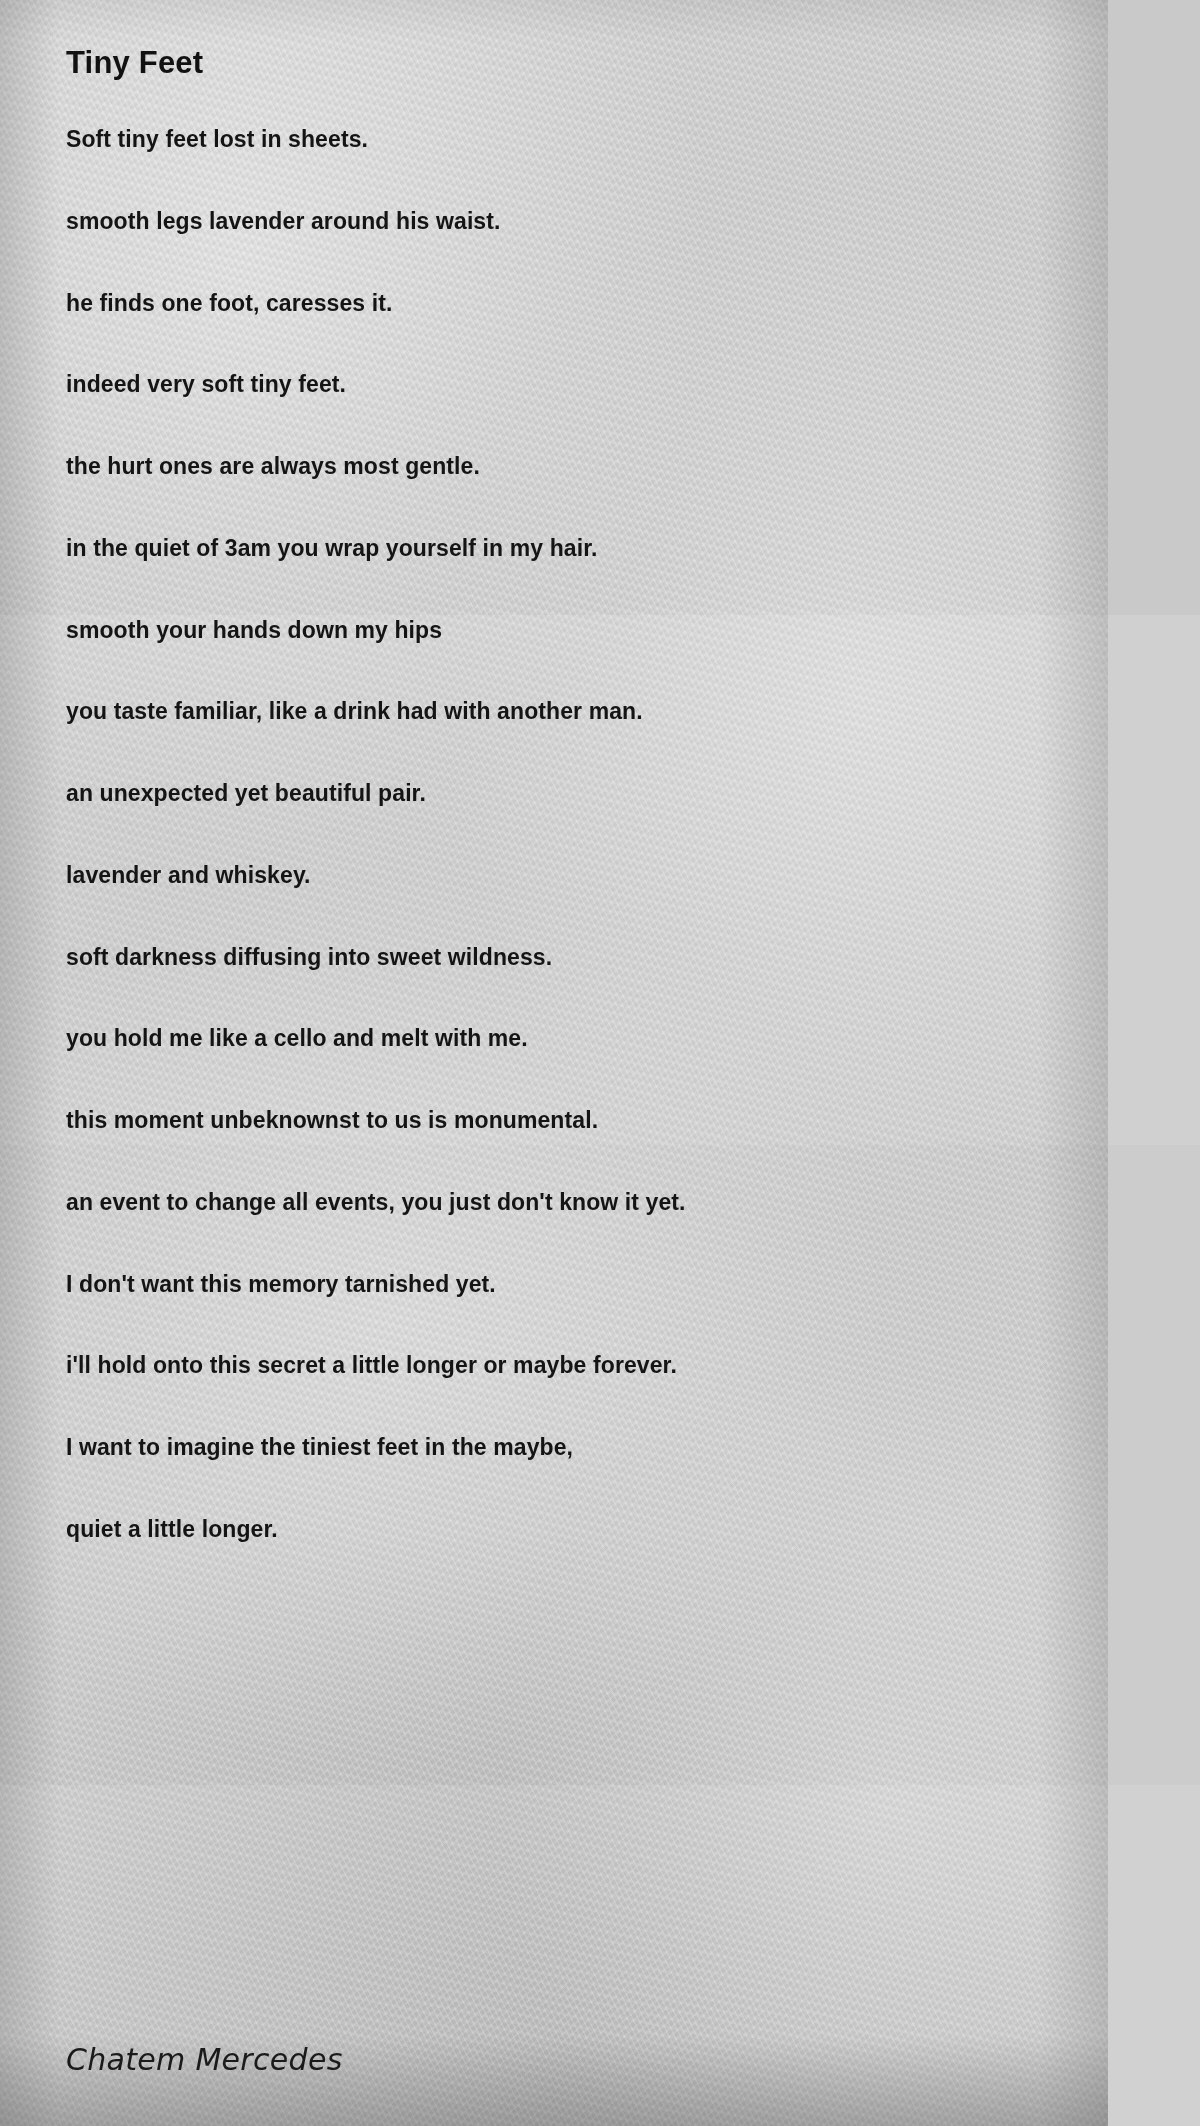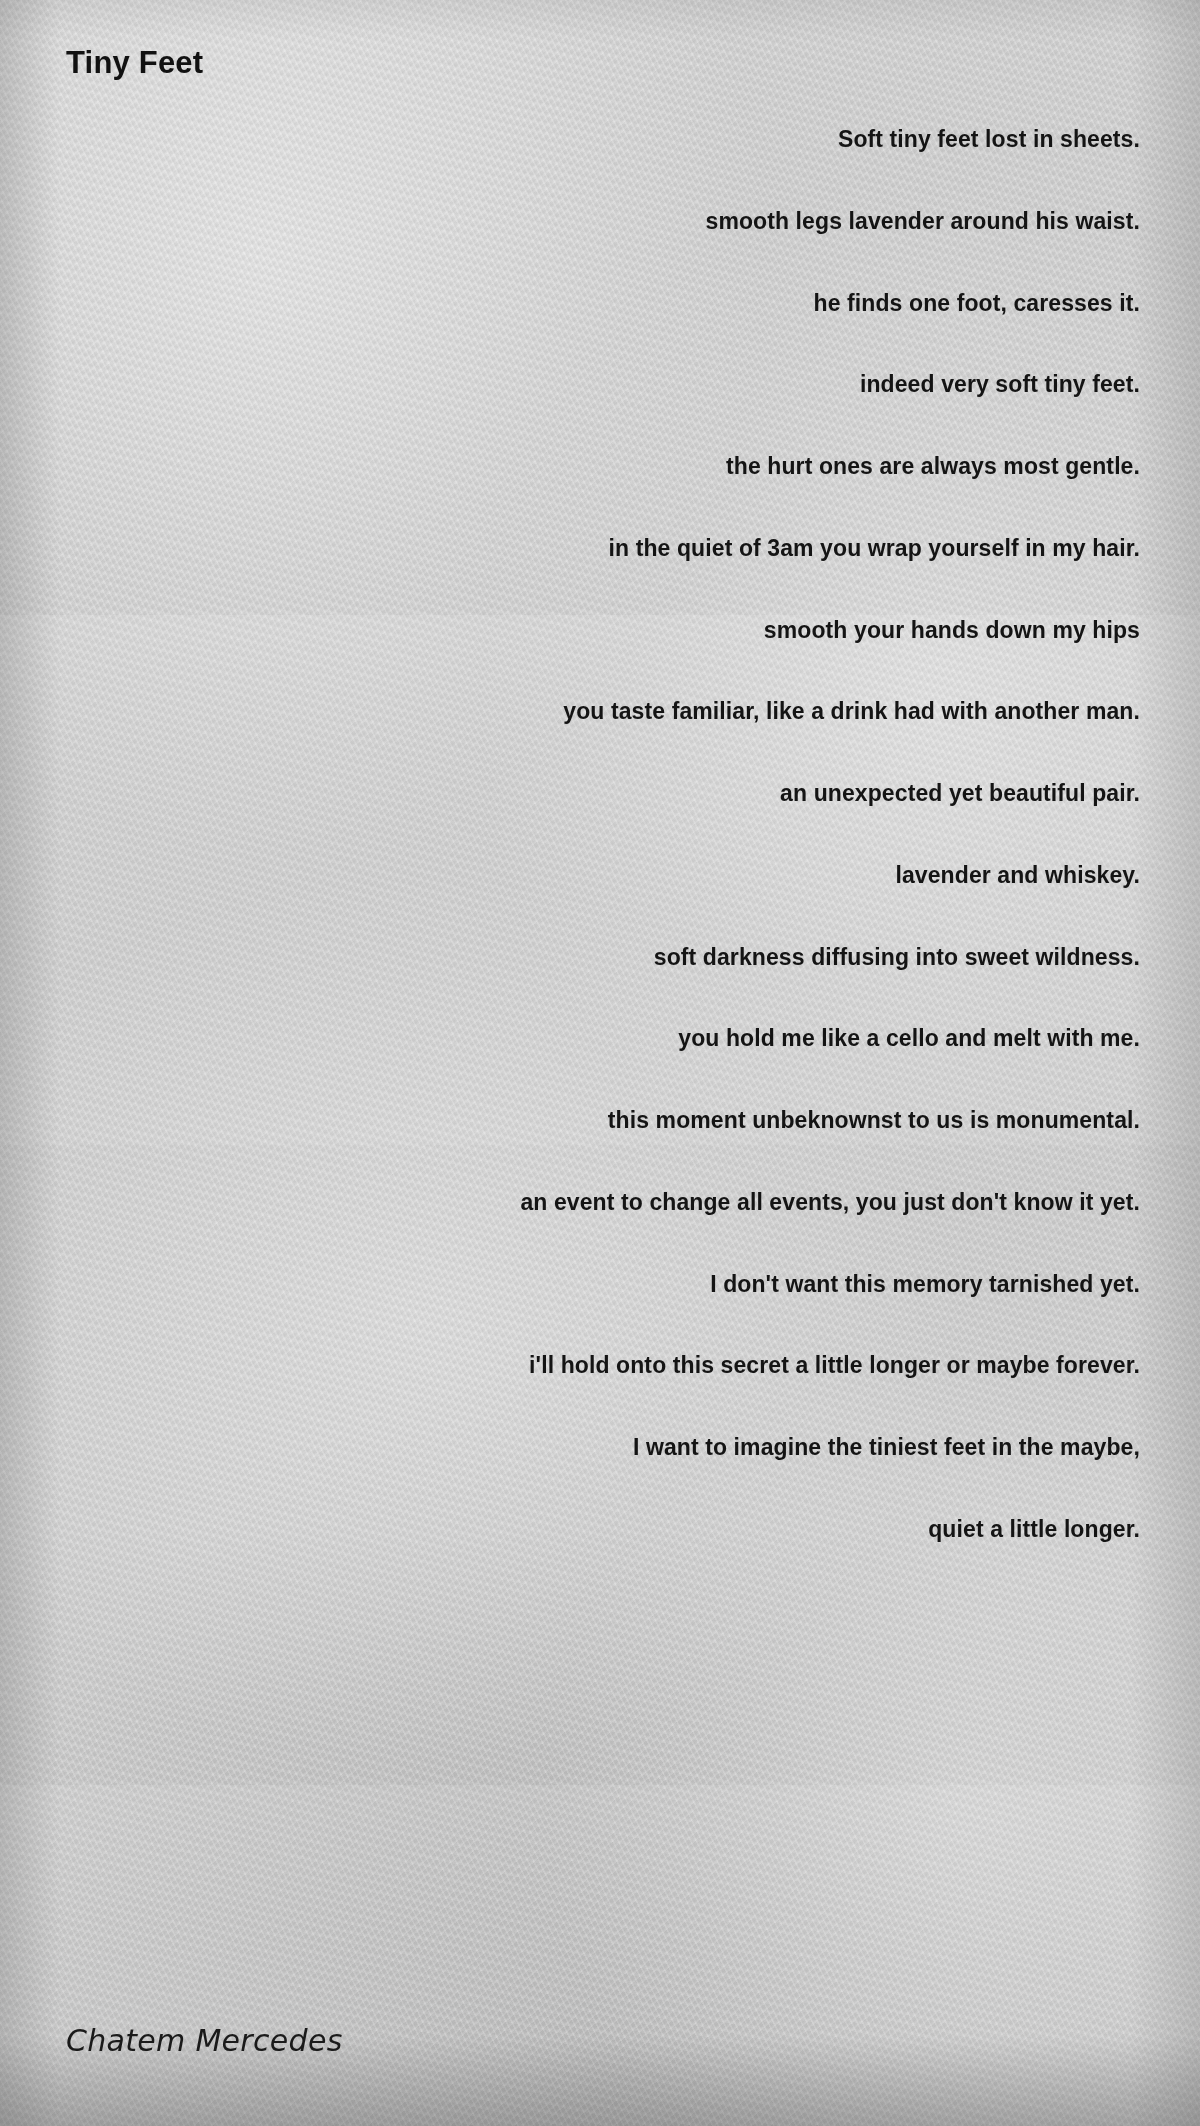--- a/index.html
+++ b/index.html
@@ -9,21 +9,21 @@
   body {
     width: 1200px;
     height: 2126px;
     font-family: "Liberation Sans", sans-serif;
     background: #c9c9c9;
     overflow: hidden;
   }
 
   #poem-page {
     position: relative;
-    width: 1200px;
+    width: 1108px;
     height: 2126px;
     box-sizing: border-box;
     
     background-color: #c6c6c6;
     background-image:
       repeating-linear-gradient(64deg, rgba(255,255,255,0.16) 0px, rgba(255,255,255,0.16) 1px, rgba(160,160,160,0.10) 2px, rgba(255,255,255,0.0) 5px),
       repeating-linear-gradient(-41deg, rgba(255,255,255,0.14) 0px, rgba(255,255,255,0.14) 1px, rgba(150,150,150,0.08) 3px, rgba(255,255,255,0.0) 6px),
       repeating-linear-gradient(12deg, rgba(255,255,255,0.10) 0px, rgba(255,255,255,0.10) 2px, rgba(140,140,140,0.07) 4px, rgba(255,255,255,0.0) 9px),
       radial-gradient(ellipse 60% 40% at 22% 12%, rgba(255,255,255,0.45), rgba(255,255,255,0) 70%),
       radial-gradient(ellipse 55% 35% at 78% 33%, rgba(255,255,255,0.35), rgba(255,255,255,0) 70%),
@@ -71,27 +71,26 @@
   }
 
   .poem-line {
     font-size: 23px;
     font-weight: bold;
     color: #141414;
     line-height: 1.25;
     margin: 0 0 53px 0;
     letter-spacing: 0.1px;
     white-space: pre-wrap;
-    text-align: right;
   }
 
   #poem-author {
     position: absolute;
     left: 66px;
-    bottom: 68px;
+    bottom: 49px;
     z-index: 3;
     font-family: "DejaVu Sans", sans-serif;
     font-style: italic;
     font-size: 30px;
     color: #1a1a1a;
     letter-spacing: 0.3px;
   }
 </style>
 </head>
 <body>

